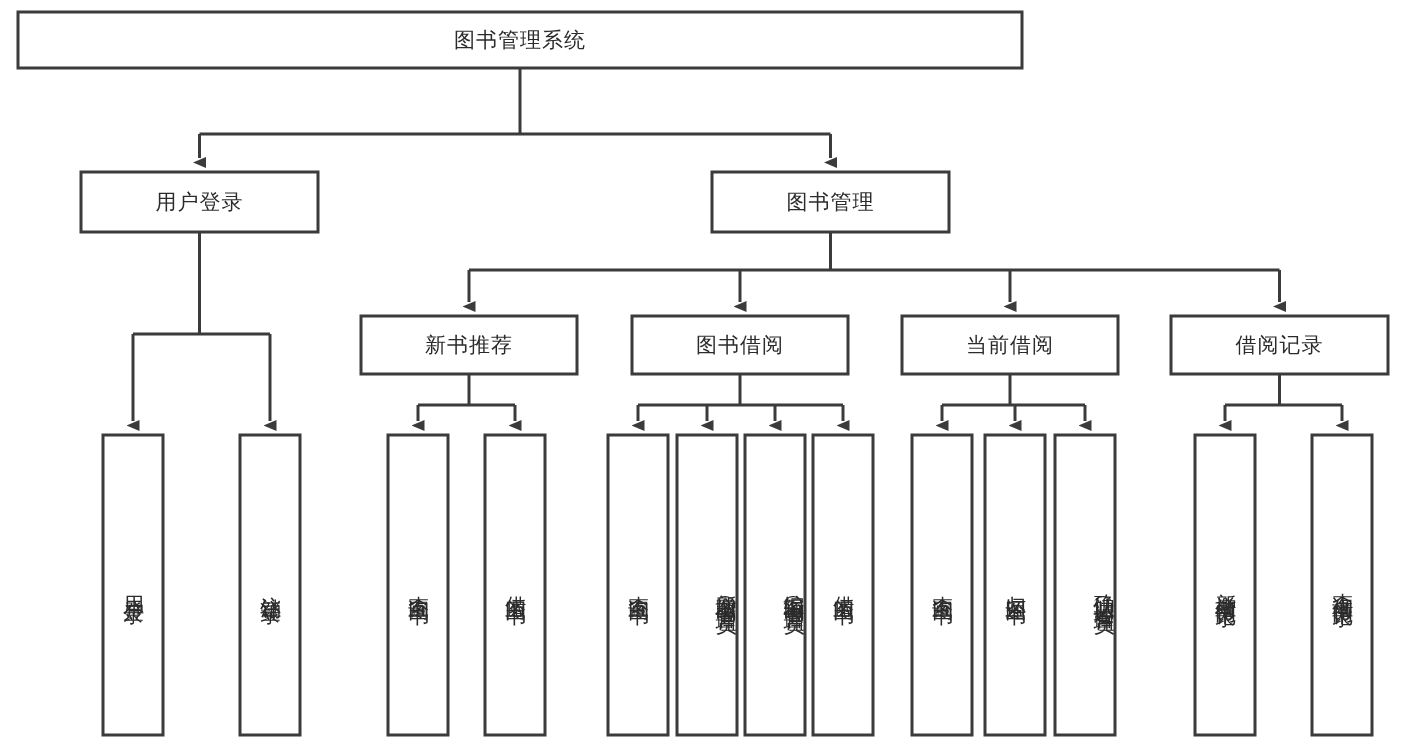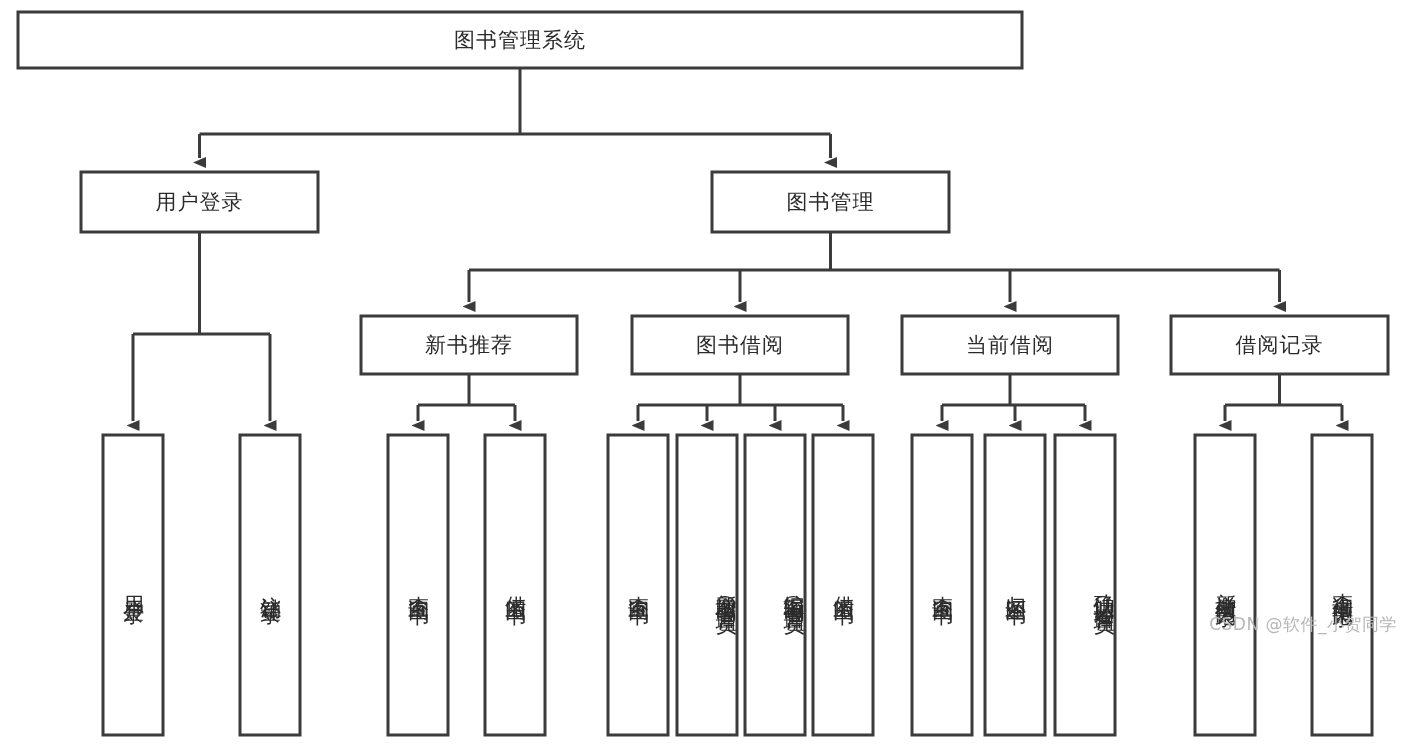--- a/index.html
+++ b/index.html
@@ -178,14 +178,13 @@
   <div class="leaf-label" style="left:608px; top:435px; width:60px; height:300px;">查询图书</div>
   <div class="leaf-label" style="left:677px; top:435px; width:60px; height:300px; align-items:flex-start; padding-top:10px; box-sizing:border-box;">新增图书（管理员）</div>
   <div class="leaf-label" style="left:745px; top:435px; width:60px; height:300px; align-items:flex-start; padding-top:10px; box-sizing:border-box;">编辑图书（管理员）</div>
   <div class="leaf-label" style="left:813px; top:435px; width:60px; height:300px;">借阅图书</div>
   <div class="leaf-label" style="left:912px; top:435px; width:60px; height:300px;">查询图书</div>
   <div class="leaf-label" style="left:985px; top:435px; width:60px; height:300px;">归还图书</div>
   <div class="leaf-label" style="left:1055px; top:435px; width:60px; height:300px; align-items:flex-start; padding-top:10px; box-sizing:border-box;">确认归还（管理员）</div>
   <div class="leaf-label" style="left:1195px; top:435px; width:60px; height:300px;">新增借阅记录</div>
   <div class="leaf-label" style="left:1312px; top:435px; width:60px; height:300px;">查询借阅记录</div>
 
-  <div id="watermark">CSDN @软件_小贺同学</div>
 </div>
 
 </body></html>

